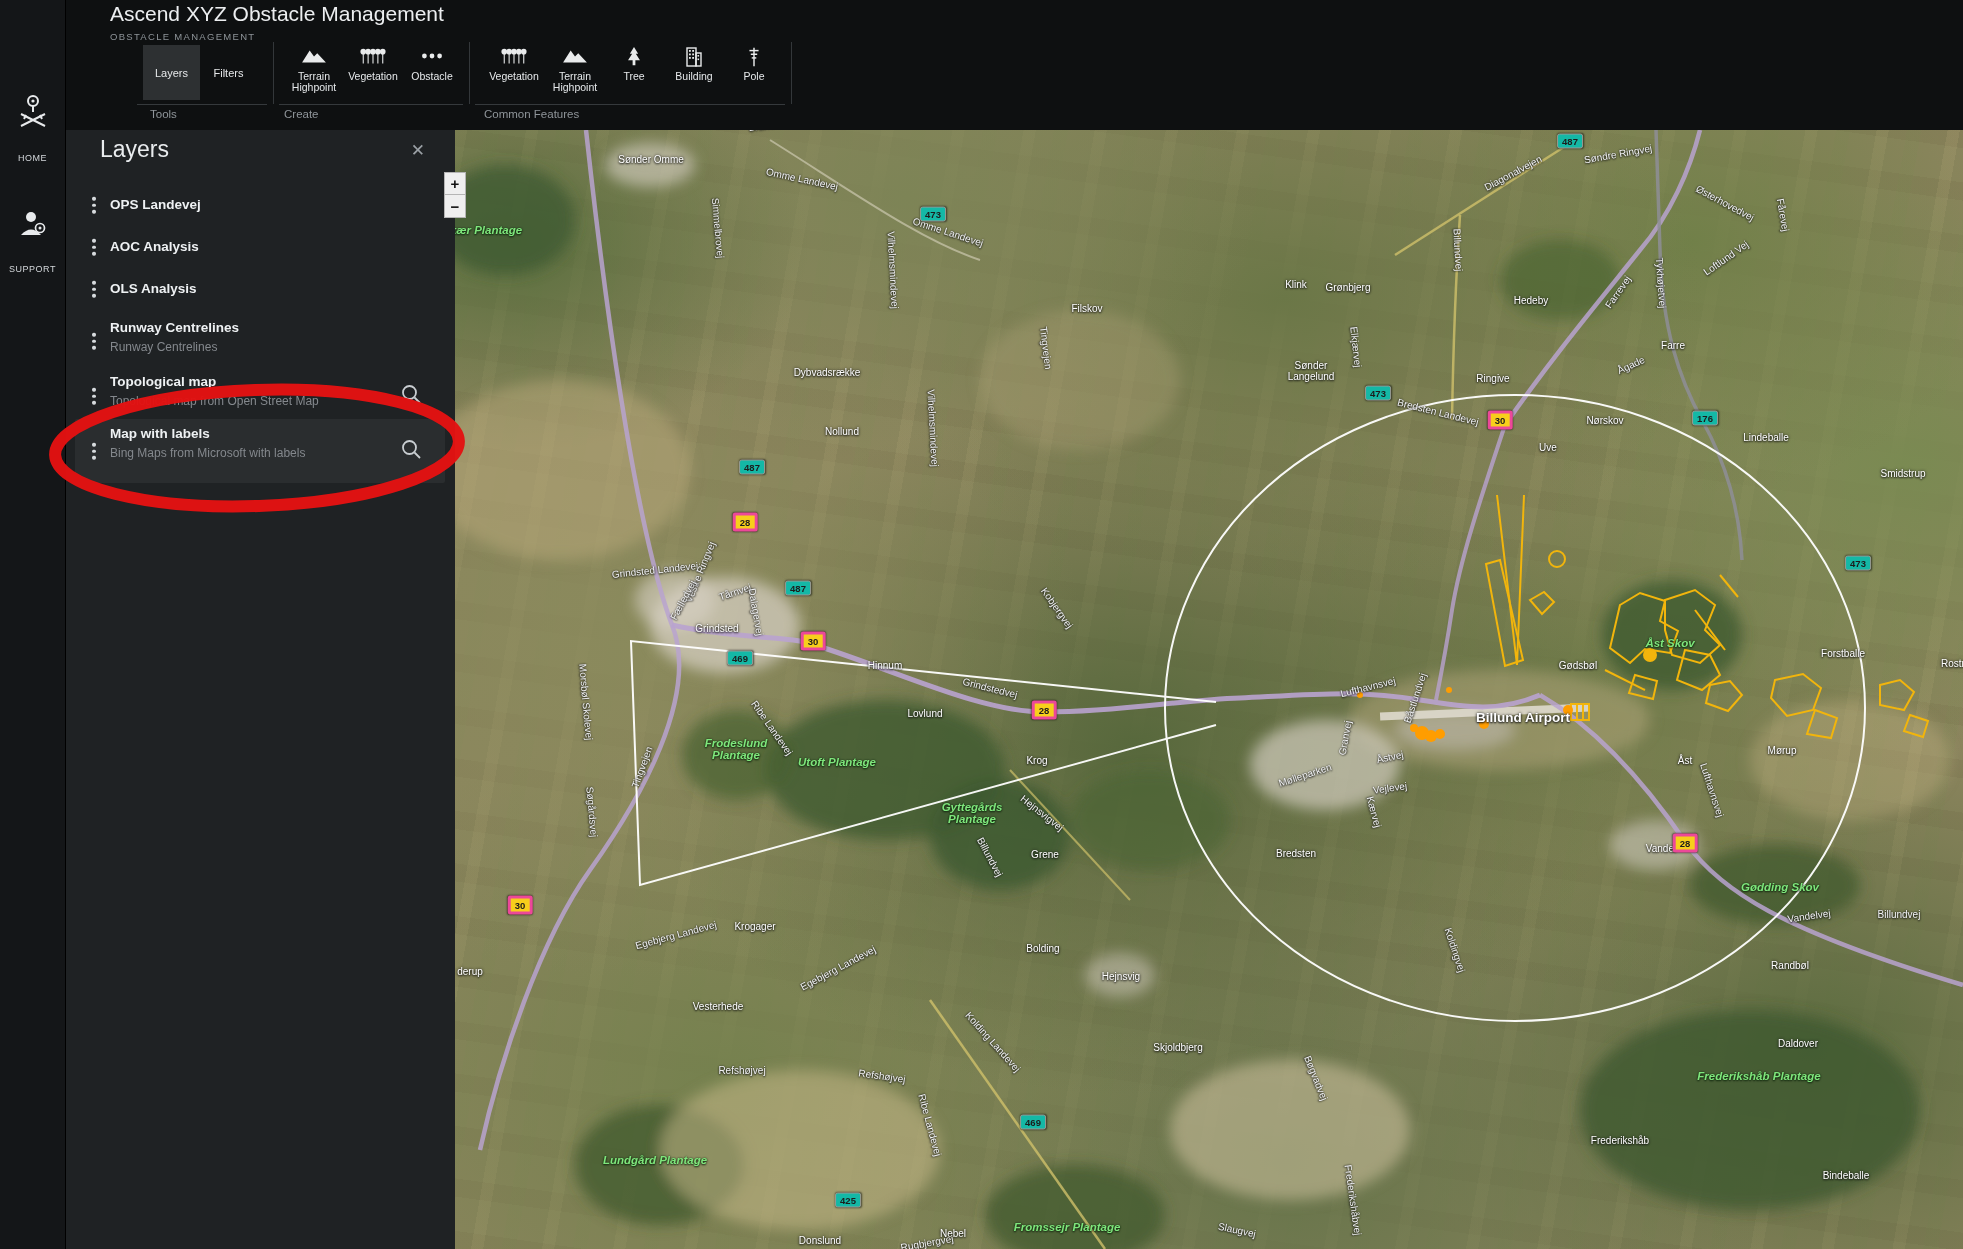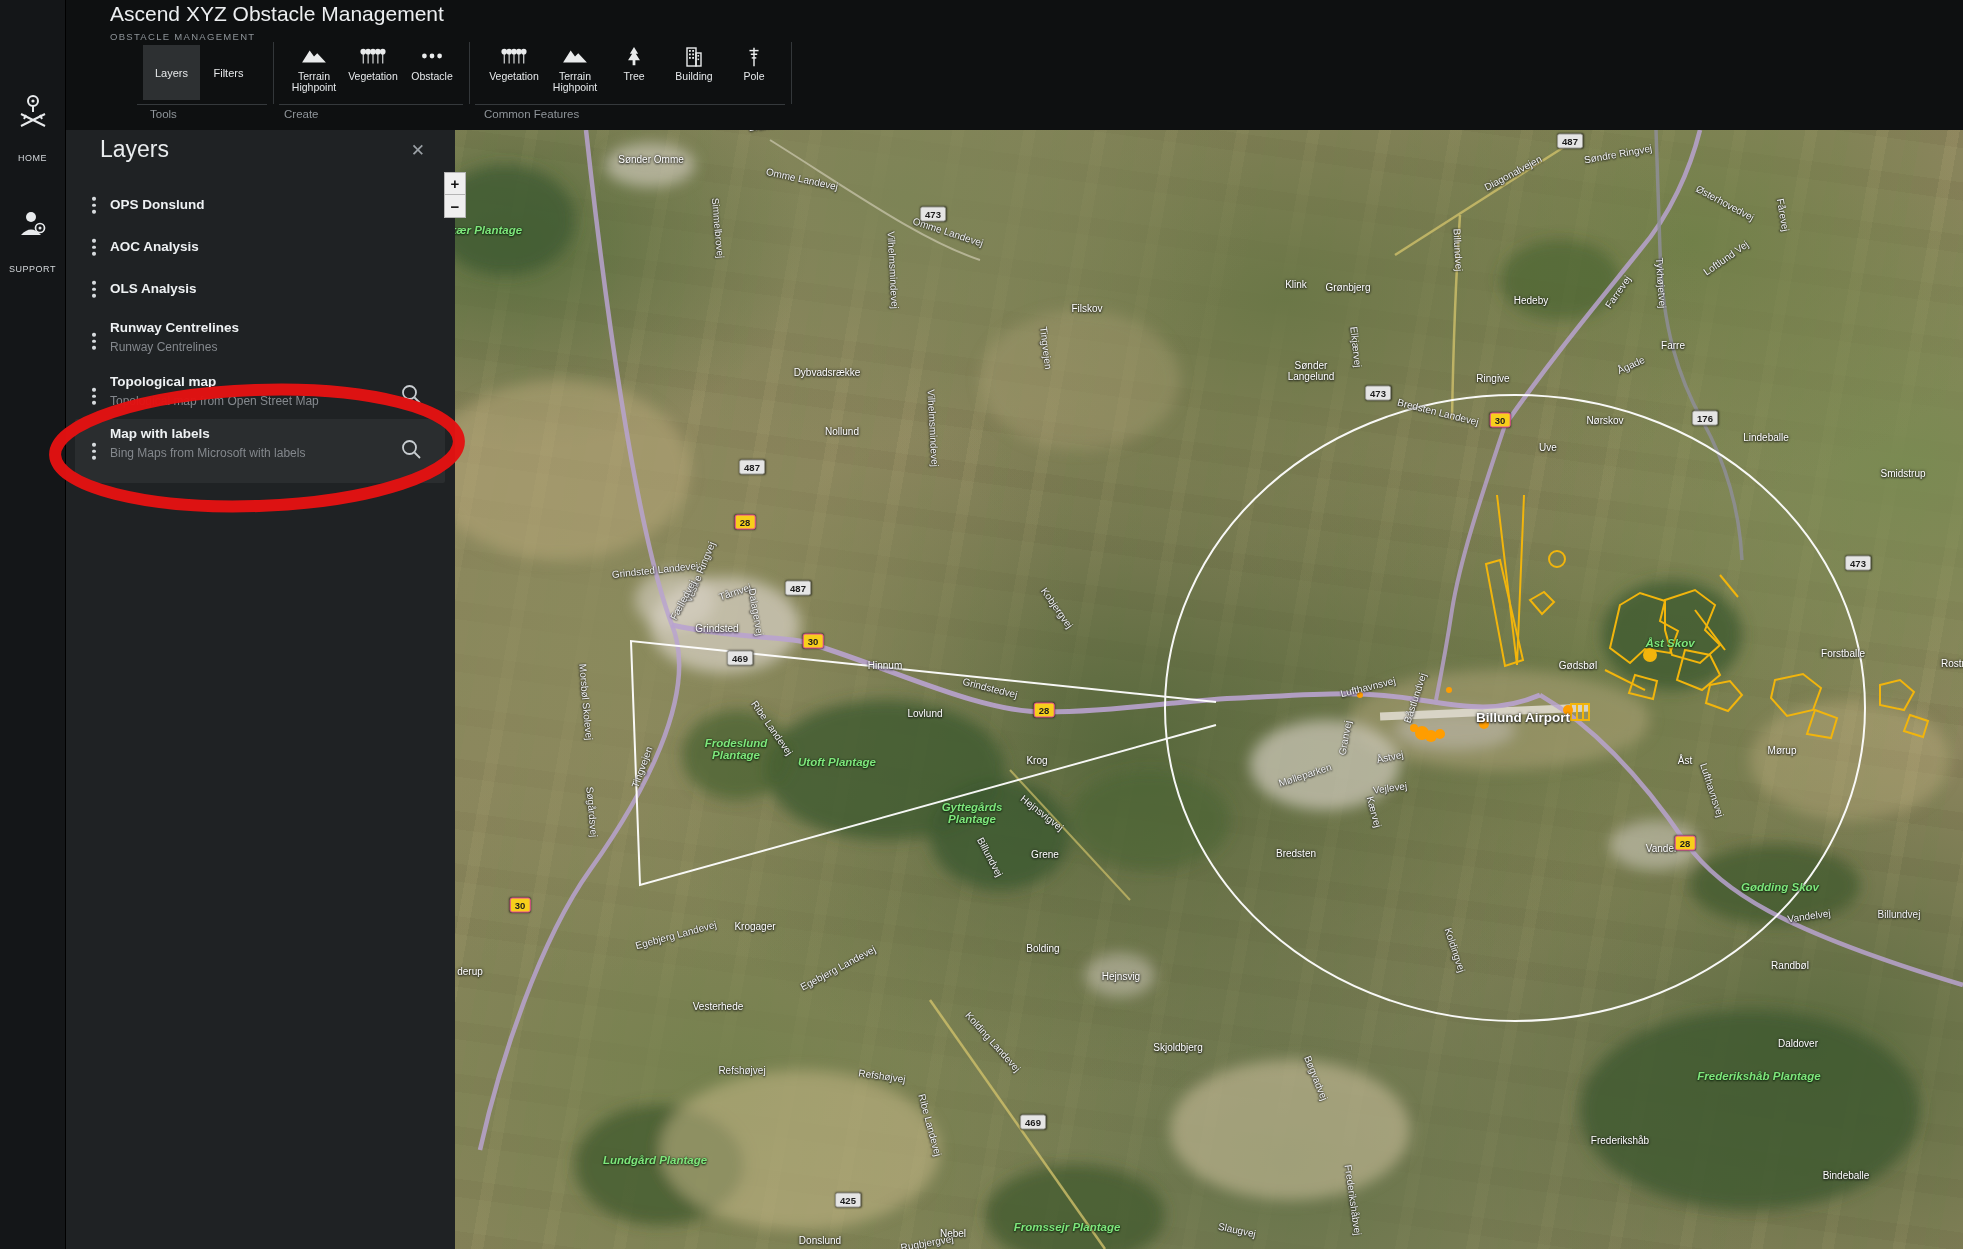--- a/index.html
+++ b/index.html
@@ -57,22 +57,22 @@
   #map-svg{position:absolute;left:0;top:0;}
 
   
   #labels{position:absolute;left:0;top:0;width:1963px;height:1249px;z-index:8;pointer-events:none;}
   .ml{position:absolute;white-space:pre-line;text-align:center;}
   .ml.town{font-size:10px;color:#fff;text-shadow:0 0 3px rgba(20,20,20,.95),0 1px 2px rgba(20,20,20,.9);}
   .ml.airport{font-size:13.5px;color:#fff;font-weight:bold;text-shadow:0 0 3px rgba(20,20,20,.95),0 1px 2px rgba(20,20,20,.9);}
   .ml.road{font-size:10px;color:#f2f3f4;text-shadow:0 0 2px rgba(25,25,25,.95),0 1px 2px rgba(25,25,25,.9);white-space:nowrap;}
   .ml.green{font-size:11.5px;font-style:italic;font-weight:bold;color:#7fe67c;text-shadow:0 0 2px rgba(10,40,10,.9),0 1px 2px rgba(10,30,10,.85);}
   .ml.shieldY,.ml.shieldW{font-size:9.5px;font-weight:bold;border-radius:2.5px;padding:1px 4px;line-height:11px;box-shadow:0 0 2px rgba(0,0,0,.6);}
-  .ml.shieldY{background:#f7cf1b;color:#1c1c1c;border:1px solid #ec4899;}
-  .ml.shieldW{background:#e5e5e5;color:#1c1c1c;border:1px solid #9a9a93;}
+  .ml.shieldY{background:#f7cf1b;color:#1c1c1c;border:3px solid #ec4899;}
+  .ml.shieldW{background:#14b8a6;color:#1c1c1c;border:1px solid #9a9a93;}
 
   
   .zoomctl{position:absolute;left:444px;top:172px;width:22px;z-index:26;}
   .zoomctl .zb{width:22px;height:23px;background:#efefef;color:#111;font-size:15px;font-weight:bold;
     display:flex;align-items:center;justify-content:center;border:1px solid #b5b5b5;box-sizing:border-box;cursor:pointer;}
   .zoomctl .zb+.zb{border-top:none;}
 
   
   #annot{position:absolute;left:0;top:0;z-index:40;pointer-events:none;}
 </style>
@@ -450,21 +450,21 @@
   <div class="panel">
     <div class="panel-title">Layers</div>
     <div class="panel-close">✕</div>
     <div id="panel-items">
         <div class="prow" style="top: 57px; height: 36px;">
           <span class="kebab">
             <i></i>
             <i></i>
             <i></i>
           </span>
-          <span class="t" style="top: 10px;">OPS Donslund</span>
+          <span class="t" style="top: 10px;">OPS Landevej</span>
         </div>
         <div class="prow" style="top: 99px; height: 36px;">
           <span class="kebab">
             <i></i>
             <i></i>
             <i></i>
           </span>
           <span class="t" style="top: 10px;">AOC Analysis</span>
         </div>
         <div class="prow" style="top: 141px; height: 36px;">

